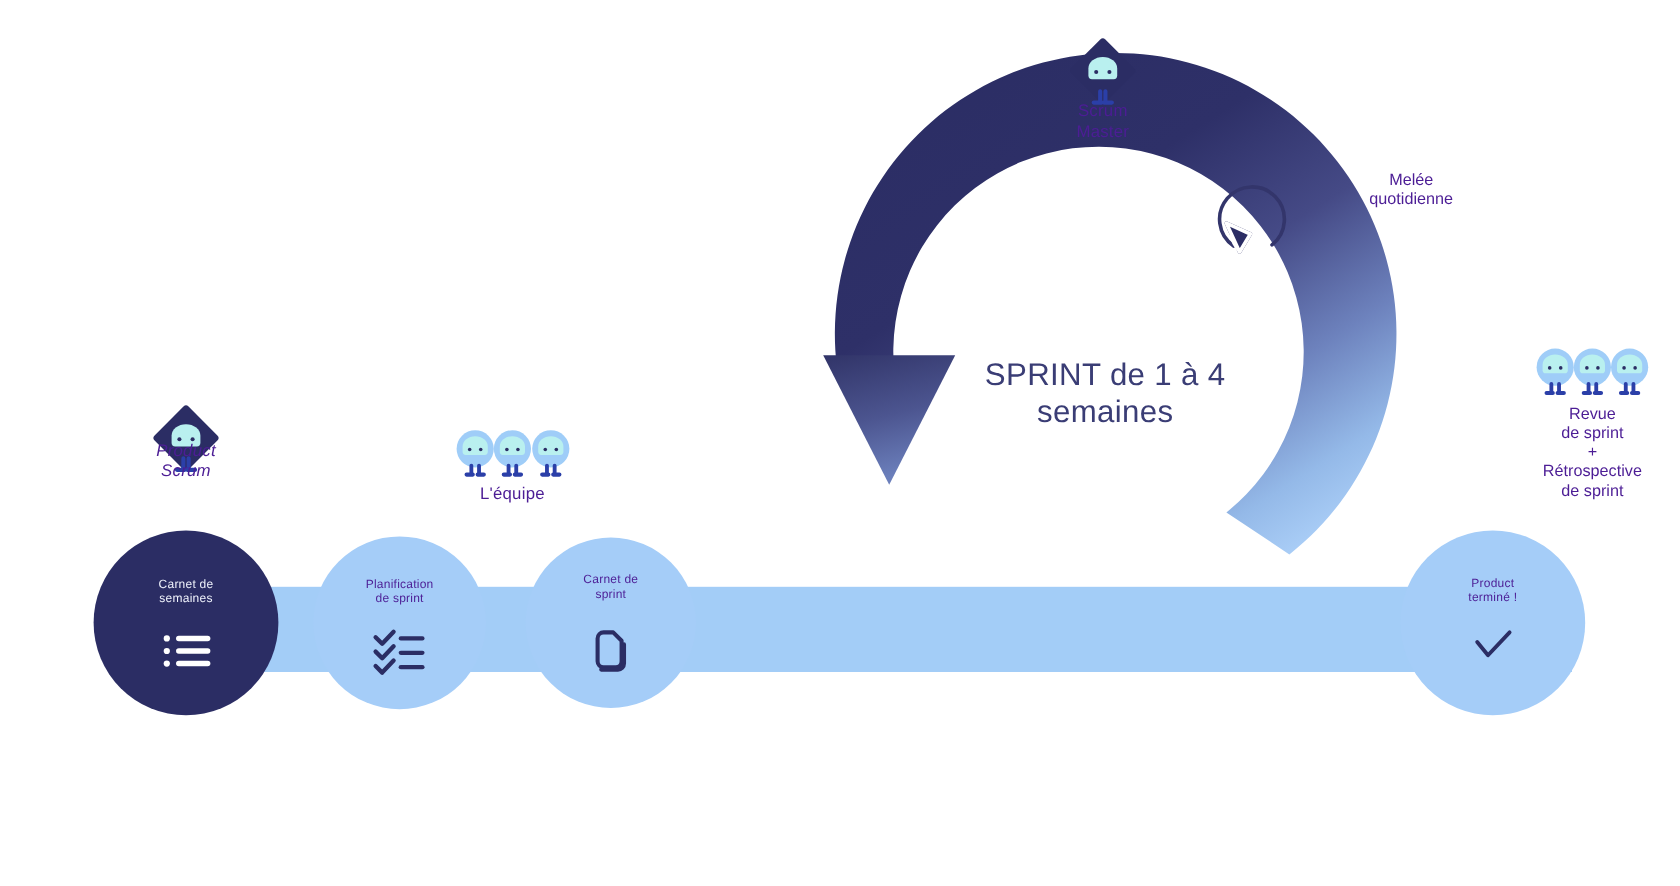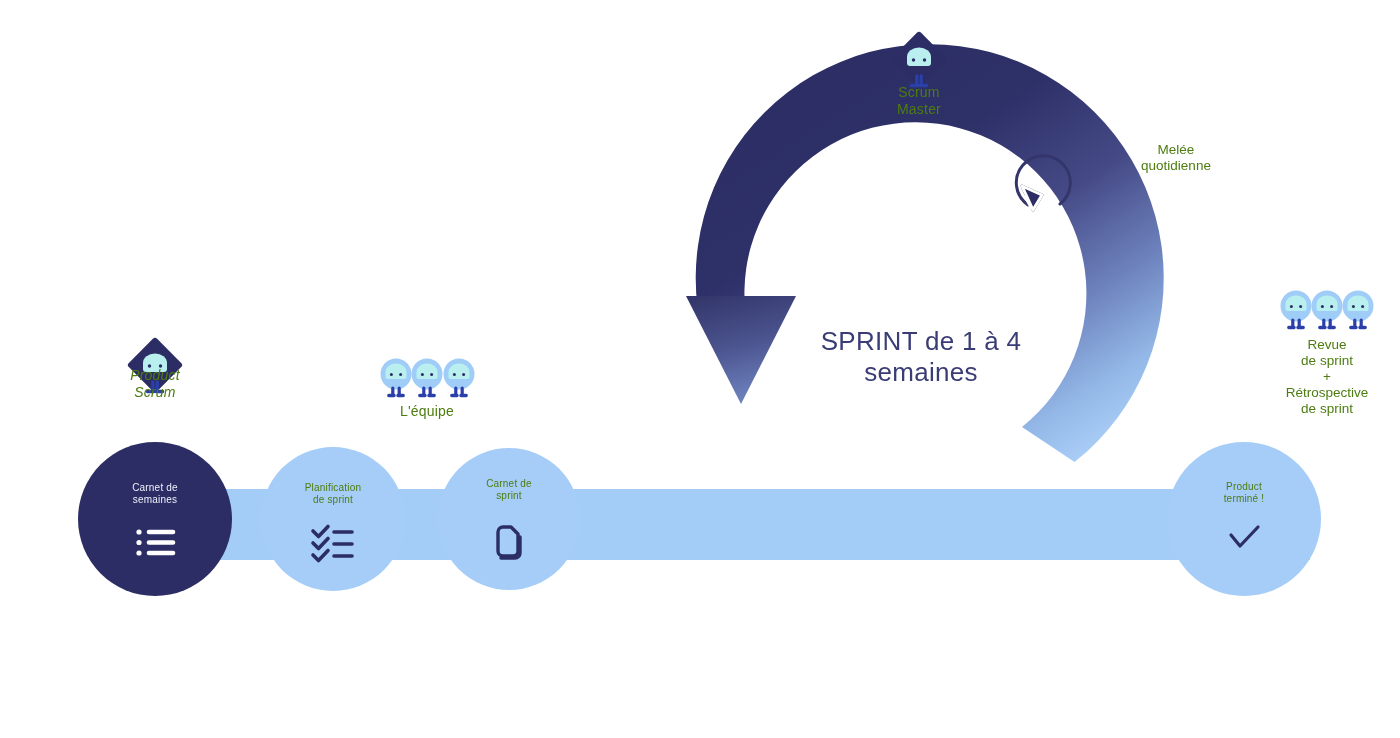--- a/index.html
+++ b/index.html
@@ -3,21 +3,21 @@
 <meta charset="utf-8">
 <style>
   html,body{margin:0;padding:0;background:#ffffff;}
   body{
     width:1400px;height:738px;
     font-family:"Liberation Sans", sans-serif;
     overflow:hidden;
   }
   #stage{position:relative;width:1400px;height:738px;background:#fff;}
   #stage svg.layer{position:absolute;left:0;top:0;width:1400px;height:738px;}
-  .txt{position:absolute;color:#4d7c0f;text-align:center;line-height:1.18;}
+  .txt{position:absolute;color:#4c1d95;text-align:center;line-height:1.18;}
   .role-label{font-size:14px;letter-spacing:.2px;}
   .node-label{font-size:10px;letter-spacing:.2px;}
   .node-label.on-dark{color:#eef1fb;}
   .sprint-label{font-size:26px;letter-spacing:.3px;color:#3a3d75;}
   .melee-label{font-size:13.5px;}
   .review-label{font-size:13.5px;}
 </style>
 </head>
 <body>
 
@@ -228,21 +228,21 @@
   <div class="txt node-label" style="left:449px;top:478px;width:120px;">
     <div>Carnet de</div>
     <div>sprint</div>
   </div>
 
   <div class="txt node-label" style="left:1184px;top:481px;width:120px;">
     <div>Product</div>
     <div>terminé !</div>
   </div>
 
-  <div class="txt sprint-label" style="left:761px;top:326px;width:320px;">
+  <div class="txt sprint-label" style="left:761px;top:297px;width:320px;">
     <div>SPRINT de 1 à 4</div>
     <div>semaines</div>
   </div>
 
   <div class="txt melee-label" style="left:1070px;top:142px;width:212px;">
     <div>Melée</div>
     <div>quotidienne</div>
   </div>
 
   <div class="txt review-label" style="left:1241px;top:337px;width:172px;">

